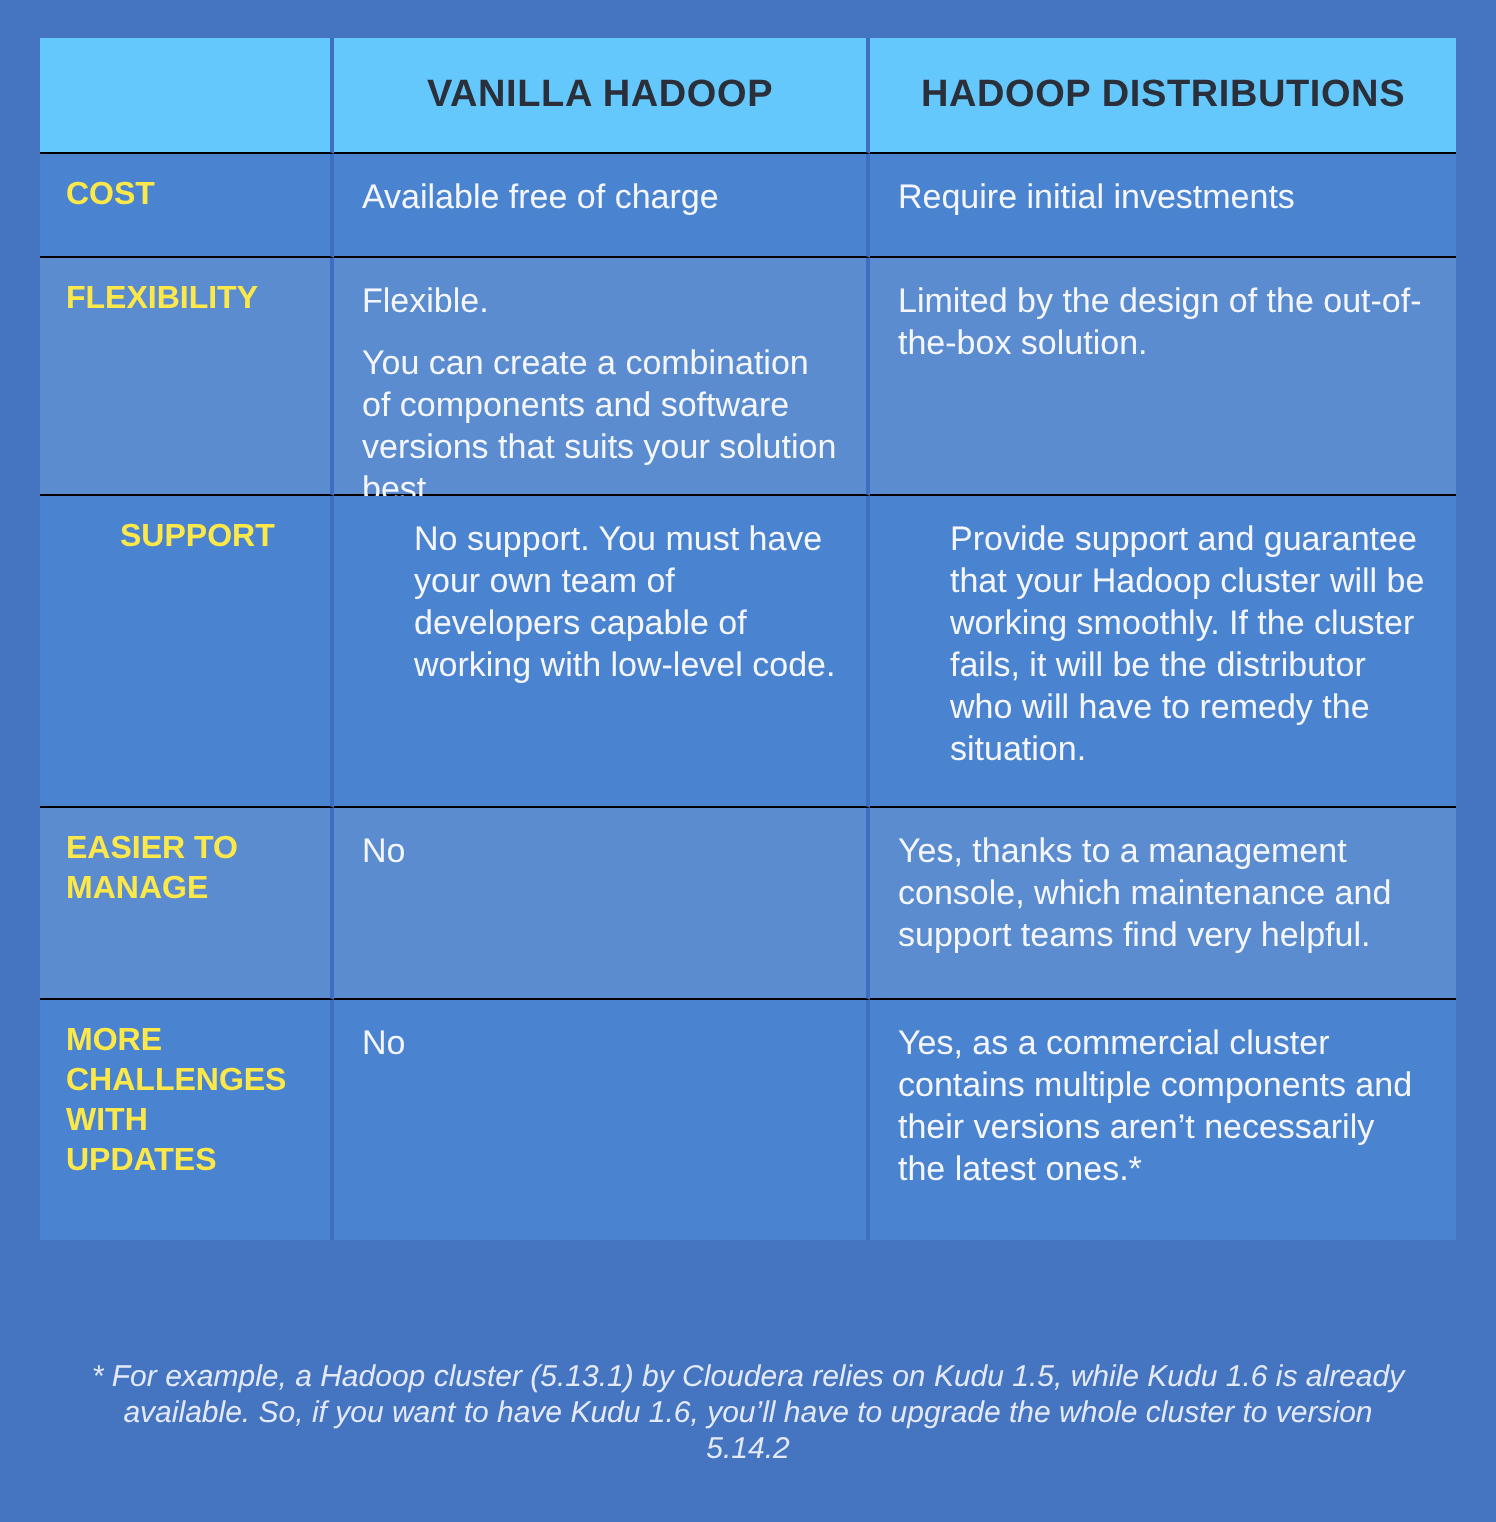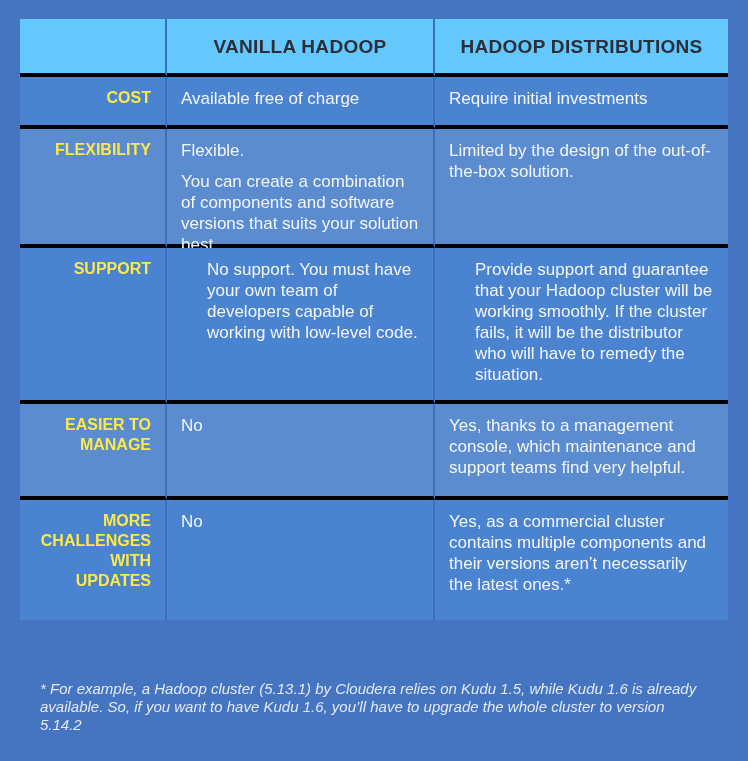--- a/index.html
+++ b/index.html
@@ -12,21 +12,21 @@
   }
   .table {
     position: absolute;
     left: 20px; top: 19px;
     width: 708px;
     display: grid;
     grid-template-columns: 147px 268px 293px;
   }
   .cell {
     border-right: 2px solid #3d6ec0;
-    border-bottom: 4px solid #000000;
+    border-bottom: 1px solid #000000;
     box-sizing: border-box;
     color: #f4f6fb;
     font-size: 17px;
     line-height: 21px;
     padding: 11px 14px 12px 14px;
   }
   .cell.last { border-right: none; }
   .hdr {
     background: #64c8fd;
     color: #2a2f3a;
@@ -38,32 +38,32 @@
     letter-spacing: 0.3px;
   }
   .row-dark { background: #4a83cf; }
   .row-light { background: #5a8ccf; }
   .label {
     color: #fde84a;
     font-weight: bold;
     font-size: 16px;
     line-height: 20px;
     padding-left: 13px;
-    text-align: right;
   }
   .para { margin: 0 0 10px 0; }
   .para:last-child { margin-bottom: 0; }
   .r-cost { height: 52px; }
   .r-flex { height: 119px; }
   .r-support { height: 156px; padding-left: 40px; }
   .r-manage { height: 96px; }
   .r-updates { height: 120px; border-bottom: none; }
   .footnote {
     position: absolute;
     left: 40px; top: 680px; width: 668px;
+    text-align: center;
     color: #e3e9f6;
     font-style: italic;
     font-size: 15px;
     line-height: 18px;
   }
 </style>
 </head>
 <body>
 
 <div class="table">

